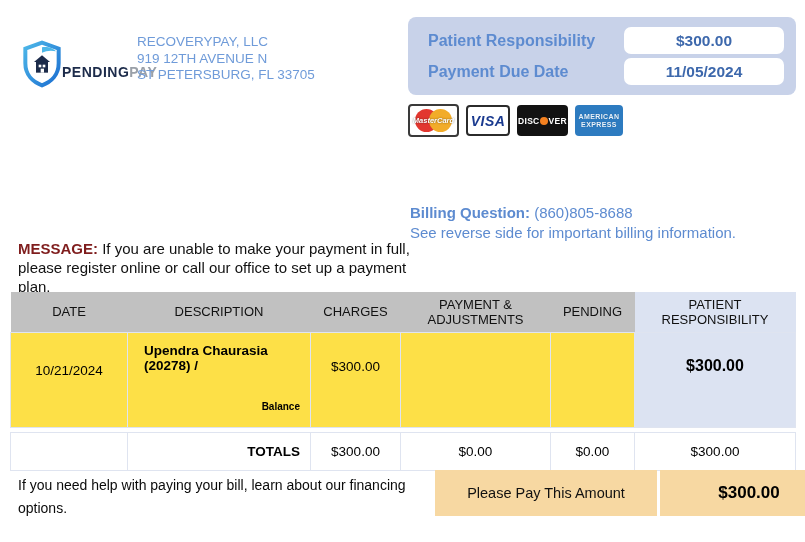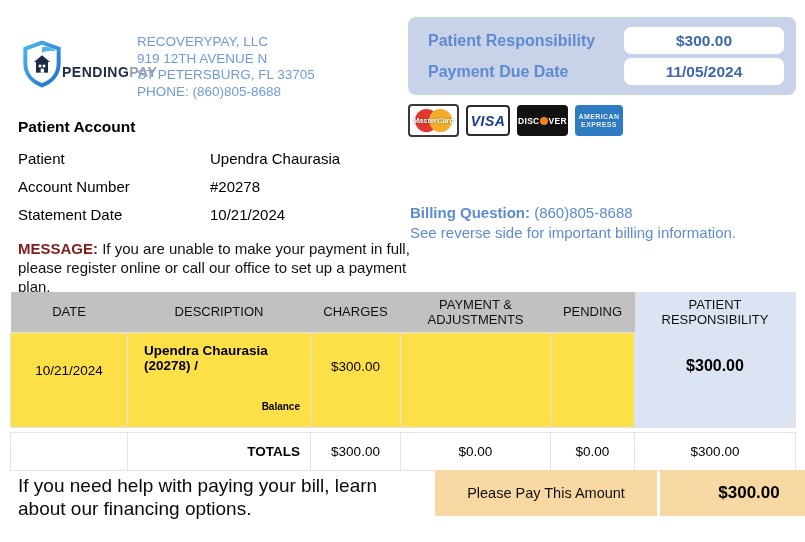--- a/index.html
+++ b/index.html
@@ -84,21 +84,21 @@
   .desc-cell .line2 { font-weight: bold; font-size: 10px; text-align: right; margin-top: 28px; padding-right: 2px; }
   .chg-cell { text-align: center; padding-top: 26px; }
   .resp-cell { background: #dce3f2 !important; text-align: center; vertical-align: middle; }
   .resp-cell .amount { font-weight: bold; font-size: 16px; padding-top: 24px; }
   .totals-table { margin-top: 4px; }
   .totals-table td { border: 1px solid #dfe4f0; height: 38px; vertical-align: middle; font-size: 13.5px; background: #fff; }
   .totals-label { font-weight: bold; font-size: 15px; text-align: right; padding-right: 10px; }
   .totals-val { text-align: center; }
 
   
-  .financing { position: absolute; left: 18px; top: 474px; width: 410px; font-size: 19px; line-height: 23px; color: #0a0a0a; }
+  .financing { position: absolute; left: 18px; top: 474px; width: 410px; font-size: 14px; line-height: 23px; color: #0a0a0a; }
   .paybox { position: absolute; left: 435px; top: 470px; width: 403px; height: 46px; display: flex; }
   .paybox-label {
     width: 222px; height: 46px; background: #f7d8a2;
     display: flex; align-items: center; justify-content: center; font-size: 14.5px; color: #111;
   }
   .paybox-amount {
     margin-left: 3px; flex: 1; height: 46px; background: #f7d8a2;
     display: flex; align-items: center; justify-content: center; font-size: 17px; font-weight: bold; color: #000;
   }
 </style>
@@ -127,21 +127,20 @@
     </svg>
     <div class="logo-text">
       <span class="primary">PENDING</span><span class="secondary">PAY</span>
     </div>
   </div>
 
   <div class="address">
     <div>RECOVERYPAY, LLC</div>
     <div>919 12TH AVENUE N</div>
     <div>ST PETERSBURG, FL 33705</div>
-    <div>PHONE: (860)805-8688</div>
   </div>
 
   <div class="summary-box">
     <div class="summary-row">
       <span class="summary-label">Patient Responsibility</span>
       <span class="summary-value">$300.00</span>
     </div>
     <div class="summary-row">
       <span class="summary-label">Payment Due Date</span>
       <span class="summary-value">11/05/2024</span>
@@ -163,35 +162,20 @@
           <span class="disc-o"></span>
           <span>VER</span>
         </span>
     </div>
     <div class="card card-amex">
       <span class="amex-line">AMERICAN</span>
       <span class="amex-line">EXPRESS</span>
     </div>
   </div>
 
-  <div class="account">
-    <div class="account-heading">Patient Account</div>
-    <div class="account-row">
-      <span class="account-label">Patient</span>
-      <span class="account-value">Upendra Chaurasia</span>
-    </div>
-    <div class="account-row">
-      <span class="account-label">Account Number</span>
-      <span class="account-value">#20278</span>
-    </div>
-    <div class="account-row">
-      <span class="account-label">Statement Date</span>
-      <span class="account-value">10/21/2024</span>
-    </div>
-  </div>
 
   <div class="billing">
     <div><b>Billing Question:</b><span> (860)805-8688</span></div>
     <div>See reverse side for important billing information.</div>
   </div>
 
   <div class="message">
     <span class="message-label">MESSAGE:</span><span> If you are unable to make your payment in full, please register online or call our office to set up a payment plan.</span>
   </div>
 

